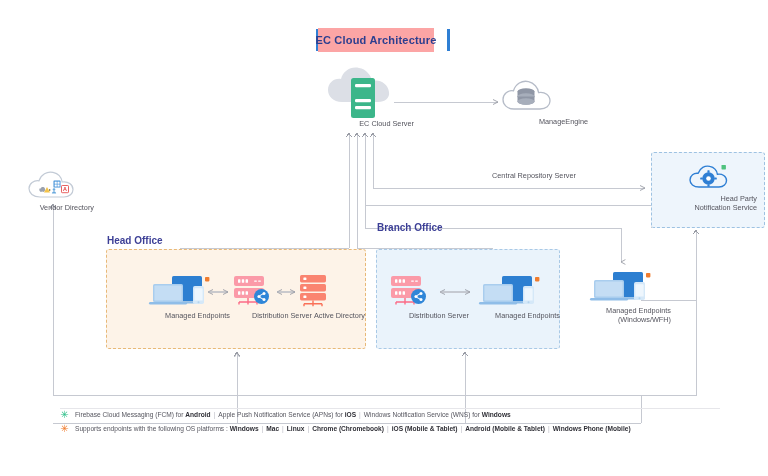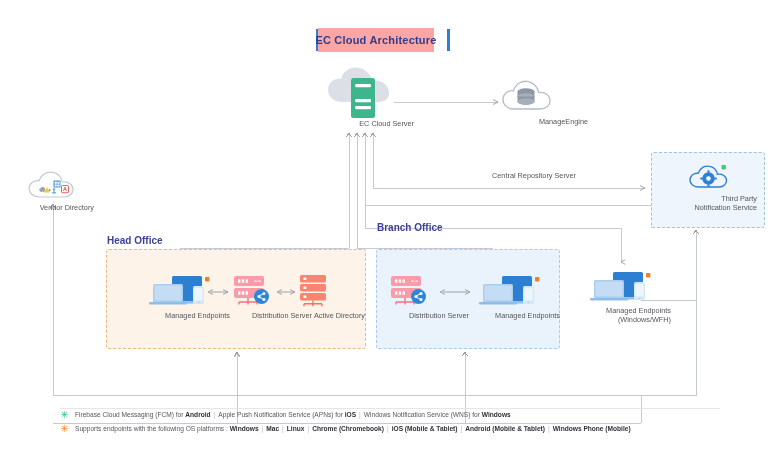--- a/index.html
+++ b/index.html
@@ -185,21 +185,21 @@
         <g fill="#2f7fd4">
           <rect x="-1.1" y="-8.3" width="2.2" height="2.6" rx=".6"></rect>
           <rect x="-1.1" y="5.7" width="2.2" height="2.6" rx=".6"></rect>
           <rect x="-8.3" y="-1.1" width="2.6" height="2.2" rx=".6"></rect>
           <rect x="5.7" y="-1.1" width="2.6" height="2.2" rx=".6"></rect>
         </g>
       </g>
       <rect x="34.5" y="3" width="4.4" height="4.4" rx="0.6" fill="#4fc27e"></rect>
     </svg>
   </div>
-  <div class="abs node-label" style="left:657px;top:194px;width:100px;">Third Party</div>
+  <div class="abs node-label" style="left:657px;top:194px;width:100px;">Head Party</div>
   <div class="abs node-label" style="left:657px;top:203px;width:100px;">Notification Service</div>
 
   <div class="abs" style="left:143px;top:272px;width:74px;height:38px;">
     <svg width="74" height="38" viewBox="0 0 74 38">
       <rect x="29" y="4" width="30" height="23" rx="1.6" fill="#2d7fd1"></rect>
       <rect x="38" y="27" width="12" height="2.4" fill="#2d7fd1"></rect>
       <rect x="30" y="29.4" width="28" height="2" rx="1" fill="#8fbde8"></rect>
       <rect x="62" y="5" width="4.4" height="4.4" rx=".8" fill="#f07c2e"></rect>
       <rect x="10" y="12" width="30" height="18" rx="1.6" fill="#a9cdee"></rect>
       <rect x="11.4" y="13.4" width="27.2" height="15.2" rx="1" fill="#c4ddf4"></rect>

